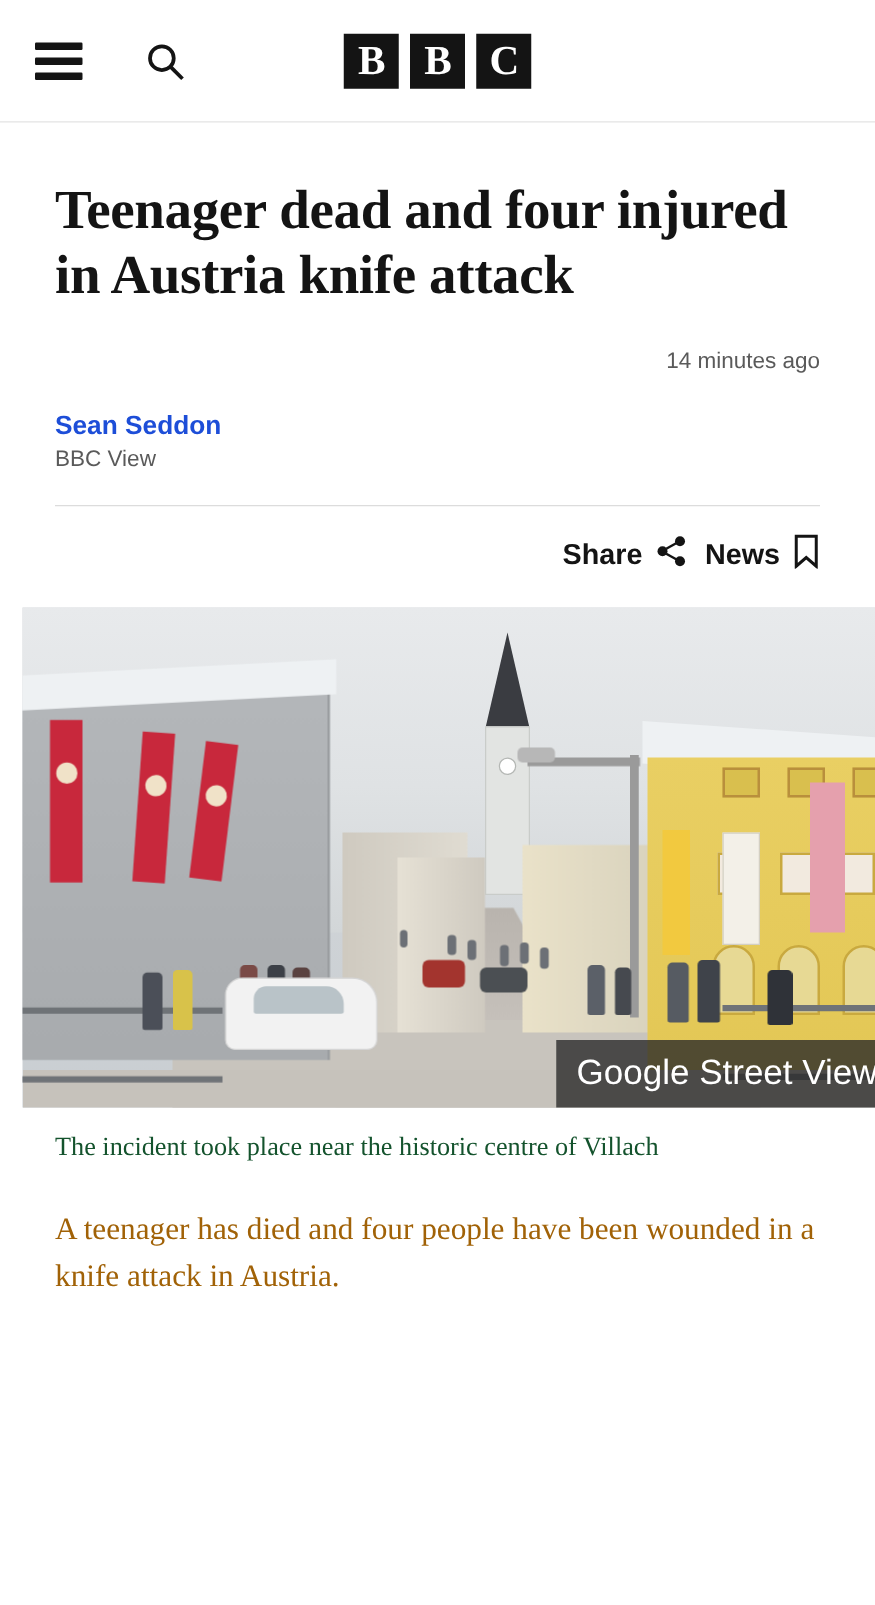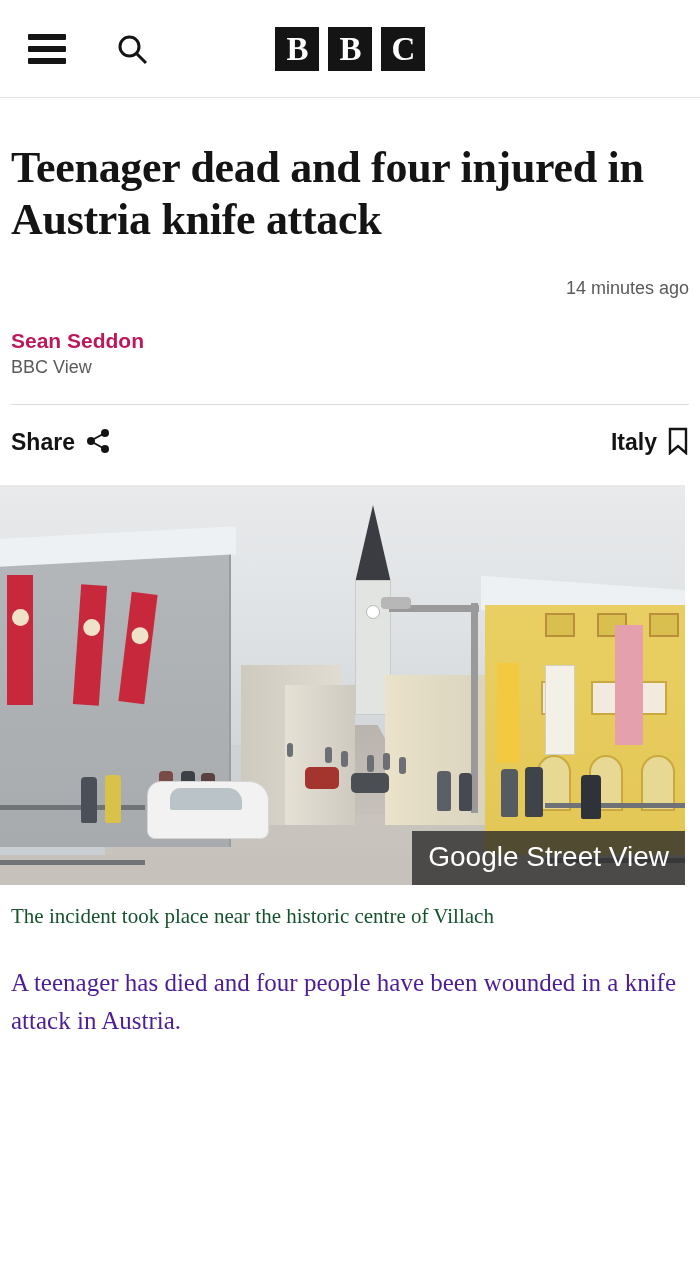--- a/index.html
+++ b/index.html
@@ -65,57 +65,58 @@
     font-family: "Liberation Serif", serif;
     font-weight: bold;
     font-size: 33px;
     line-height: 44px;
     text-align: center;
     letter-spacing: -1px;
   }
 
   
   .article {
-    padding: 0 11px;
+    padding: 0 44px;
   }
   .headline {
     font-family: "Liberation Serif", serif;
     font-weight: bold;
     font-size: 44px;
     line-height: 1.18;
     color: #141414;
     letter-spacing: -0.3px;
     padding-top: 44px;
   }
   .timestamp {
     margin-top: 32px;
     font-size: 18px;
     color: #5a5a5a;
     text-align: right;
   }
   .byline-name {
     margin-top: 30px;
     font-size: 21px;
     font-weight: bold;
-    color: #be185d;
+    color: #1d4ed8;
   }
   .byline-org {
     margin-top: 4px;
     font-size: 18px;
     color: #5a5a5a;
   }
   .divider {
     margin-top: 26px;
     height: 1px;
     background: #dcdcdc;
   }
   .actions {
     display: flex;
-    justify-content: space-between;
+    justify-content: flex-end;
     align-items: center;
+    gap: 14px;
     padding: 22px 0 26px 0;
   }
   .action-item {
     display: flex;
     align-items: center;
     gap: 10px;
     cursor: pointer;
   }
   .action-item .lbl {
     font-size: 23px;
@@ -320,21 +321,21 @@
     color: #14532d;
     padding: 18px 0 0 26px;
     line-height: 1.3;
   }
 
   
   .body-text {
     font-family: "Liberation Serif", serif;
     font-size: 25px;
     line-height: 1.52;
-    color: #4c1d95;
+    color: #a16207;
     padding: 0 26px;
   }
   .body-text p { margin-top: 34px; }
 </style>
 </head>
 <body>
 
 <div class="page">
 
   <div class="header">
@@ -370,21 +371,21 @@
           <svg width="26" height="26" viewBox="0 0 26 26" aria-hidden="true">
             <circle cx="20" cy="5" r="4" fill="#141414"></circle>
             <circle cx="6" cy="13" r="4" fill="#141414"></circle>
             <circle cx="20" cy="21" r="4" fill="#141414"></circle>
             <line x1="9" y1="11" x2="18" y2="6" stroke="#141414" stroke-width="2"></line>
             <line x1="9" y1="15" x2="18" y2="20" stroke="#141414" stroke-width="2"></line>
           </svg>
         </span>
       </div>
       <div class="action-item">
-        <span class="lbl">Italy</span>
+        <span class="lbl">News</span>
         <span>
           <svg width="22" height="28" viewBox="0 0 22 28" aria-hidden="true">
             <path d="M3 2 H19 V26 L11 19 L3 26 Z" fill="none" stroke="#141414" stroke-width="2.4"></path>
           </svg>
         </span>
       </div>
     </div>
 
     <div class="figure">
       <div class="photo">

